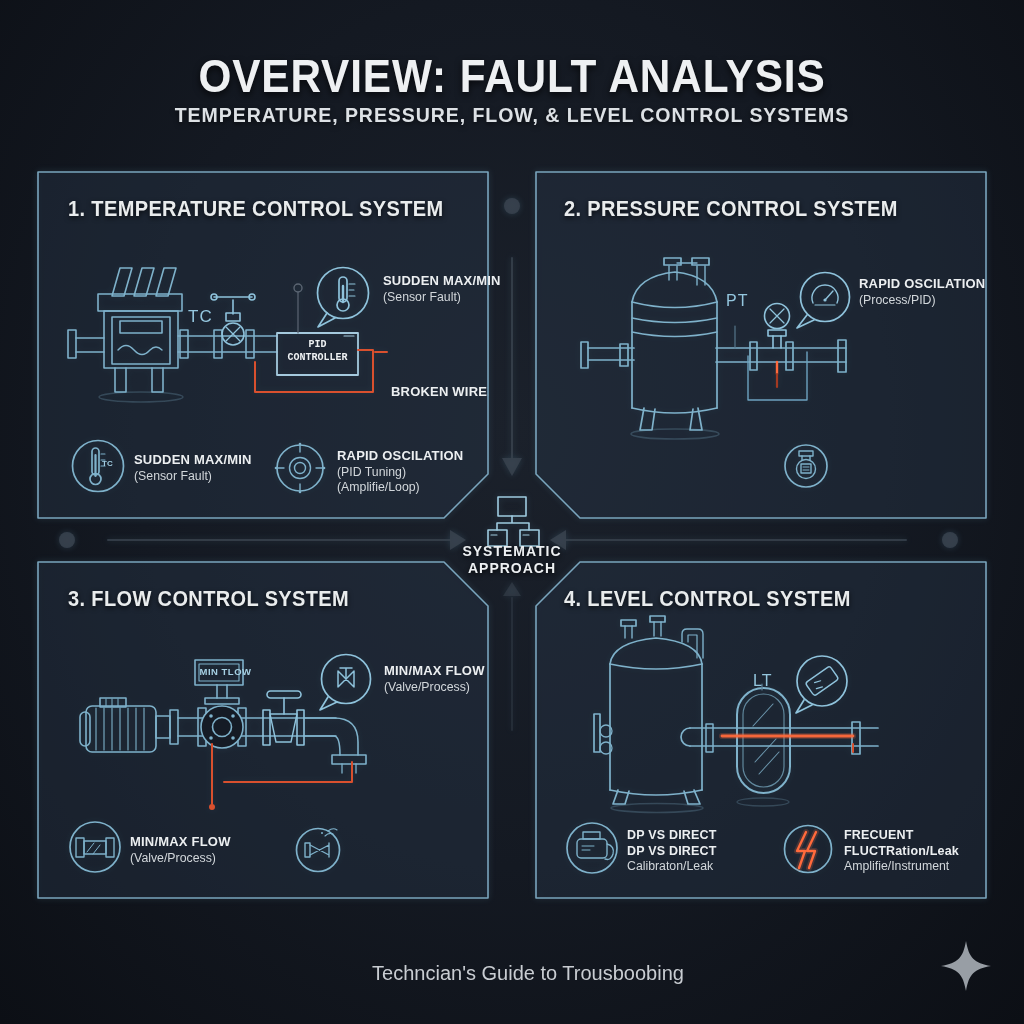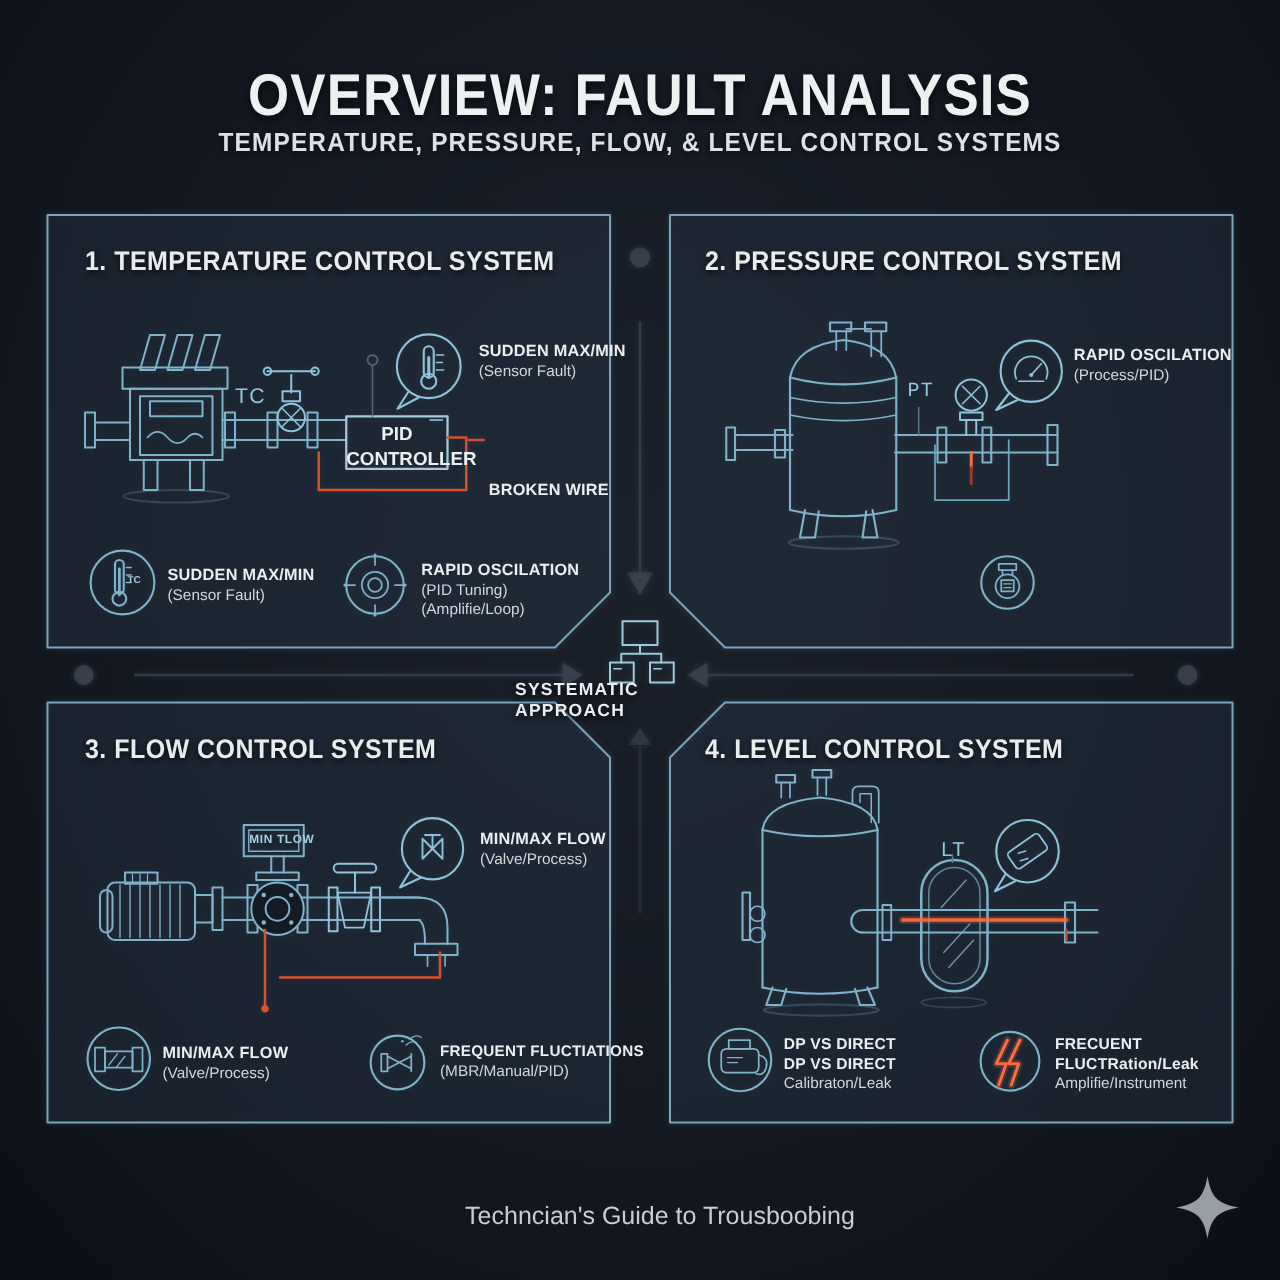--- a/index.html
+++ b/index.html
@@ -14,22 +14,22 @@
     transform:scaleX(.9);text-shadow:0 3px 8px rgba(0,0,0,.7);}
   .sub-title{font-size:21px;font-weight:700;letter-spacing:1px;color:#dde1e5;
     transform:scaleX(.93);text-shadow:0 2px 6px rgba(0,0,0,.6);}
   .panel-title{font-size:21.5px;font-weight:700;letter-spacing:.4px;color:#e9eced;
     transform:scaleX(.93);transform-origin:left center;text-shadow:0 2px 5px rgba(0,0,0,.7);}
   .lbl1{font-size:13px;font-weight:700;letter-spacing:.2px;color:#eceff1;line-height:1.28;}
   .lbl2{font-size:12.3px;font-weight:400;color:#d2d7db;line-height:1.28;}
   .tag{color:#94c6de;font-size:17px;letter-spacing:1px;}
   .tag-sm{color:#9fcbe0;font-size:8px;font-weight:700;}
   .disp{font-size:9.5px;font-weight:700;letter-spacing:.5px;color:#a6d0e3;text-align:center;}
-  .pidtxt{font-size:15px;font-weight:700;text-align:center;line-height:1.3;color:#eef1f3;width:81px;}
-  .ctr-t{font-size:14px;font-weight:700;letter-spacing:1px;color:#edf0f2;width:200px;
+  .pidtxt{font-size:10px;font-weight:700;text-align:center;line-height:1.3;color:#eef1f3;width:81px;font-family:Liberation Mono, monospace;}
+  .ctr-t{font-size:14px;font-weight:700;letter-spacing:1px;color:#edf0f2;text-align:center;width:200px;
     text-shadow:0 2px 5px rgba(0,0,0,.8);}
   .footer-t{font-size:20px;font-weight:400;color:#c9cdd2;padding-left:16px;}
   svg.art{position:absolute;left:0;top:0;filter:drop-shadow(0 0 3px rgba(120,180,215,.22));}
 </style>
 </head>
 <body>
 
 <div class="canvas">
 
   <svg class="art" width="1024" height="1024" viewBox="0 0 1024 1024" fill="none" stroke-linecap="round" stroke-linejoin="round">
@@ -332,38 +332,34 @@
   <div class="abs" style="left:134px;top:452px;">
     <div class="lbl1">SUDDEN MAX/MIN</div>
     <div class="lbl2">(Sensor Fault)</div>
   </div>
   <div class="abs" style="left:337px;top:448px;">
     <div class="lbl1">RAPID OSCILATION</div>
     <div class="lbl2">(PID Tuning)</div>
     <div class="lbl2">(Amplifie/Loop)</div>
   </div>
 
-  <div class="abs tag" style="left:726px;top:304px;font-size:16px;font-family:Liberation Mono, monospace;">PT</div>
+  <div class="abs tag" style="left:726px;top:292px;font-size:16px;">PT</div>
   <div class="abs" style="left:859px;top:276px;">
     <div class="lbl1">RAPID OSCILATION</div>
     <div class="lbl2">(Process/PID)</div>
   </div>
 
   <div class="abs disp" style="left:195px;top:666px;width:61px;">MIN TLOW</div>
   <div class="abs" style="left:384px;top:663px;">
     <div class="lbl1">MIN/MAX FLOW</div>
     <div class="lbl2">(Valve/Process)</div>
   </div>
   <div class="abs" style="left:130px;top:834px;">
     <div class="lbl1">MIN/MAX FLOW</div>
     <div class="lbl2">(Valve/Process)</div>
-  </div>
-  <div class="abs" style="left:352px;top:834px;">
-    <div class="lbl1" style="font-size:12.2px;">FREQUENT FLUCTIATIONS</div>
-    <div class="lbl2">(MBR/Manual/PID)</div>
   </div>
 
   <div class="abs tag" style="left:753px;top:672px;font-size:16px;">LT</div>
   <div class="abs" style="left:627px;top:827px;">
     <div class="lbl1" style="font-size:12.5px;">DP VS DIRECT</div>
     <div class="lbl1" style="font-size:12.5px;">DP VS DIRECT</div>
     <div class="lbl2">Calibraton/Leak</div>
   </div>
   <div class="abs" style="left:844px;top:827px;">
     <div class="lbl1" style="font-size:12.5px;">FRECUENT</div>

